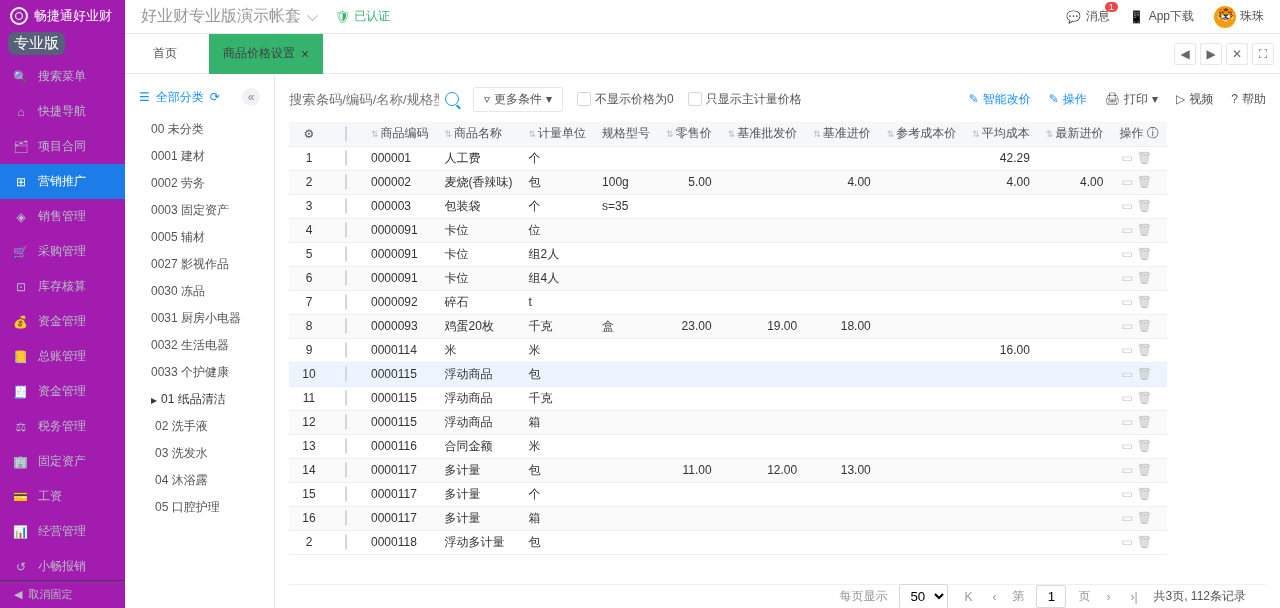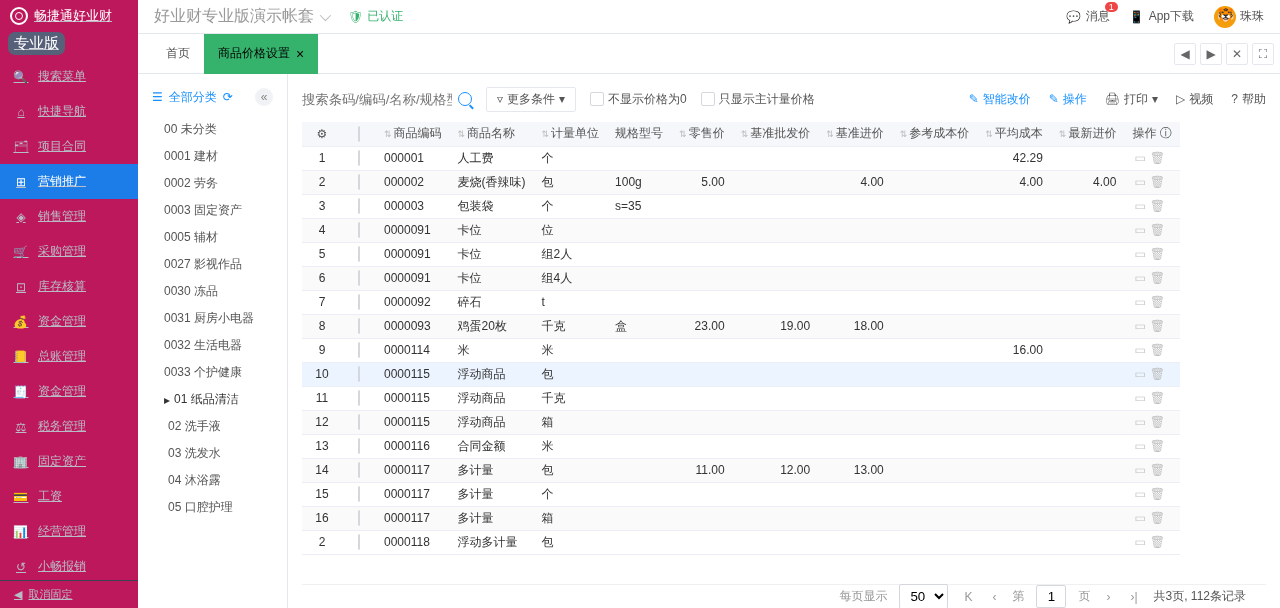--- a/index.html
+++ b/index.html
@@ -1,20 +1,20 @@
 <!DOCTYPE html>
 <html><head>
   <meta charset="utf-8">
   <style>
     * { margin: 0; padding: 0; box-sizing: border-box; font-family: "Microsoft YaHei", -apple-system, sans-serif; }
     body { background: #fff; font-size: 12px; color: #333; overflow: hidden; }
     .app { display: flex; height: 608px; width: 1280px; }
     
     
-    .sidebar { width: 138px; background: #be185d; color: #b8bcc7; display: flex; flex-direction: column; text-decoration: underline; }
+    .sidebar { width: 125px; background: #a21caf; color: #b8bcc7; display: flex; flex-direction: column; }
     .sb-logo { height: 32px; display: flex; align-items: center; padding: 0 10px; gap: 6px; color: #fff; font-size: 13px; }
     .sb-logo-icon { width: 18px; height: 18px; border: 2px solid #fff; border-radius: 50%; position: relative; }
     .sb-logo-icon::after { content: ""; position: absolute; inset: 3px; border: 1px solid #fff; border-radius: 50%; }
     .sb-edition { background: #566079; color: #fff; text-align: center; font-size: 15px; padding: 2px 6px; border-radius: 7px; width:fit-content; margin-left:8px; margin-bottom:4px;}
     .sb-menu { flex: 1; overflow-y: auto; }
     .sb-item { display: flex; align-items: center; gap: 10px; padding: 9px 14px; cursor: pointer; font-size: 12px; }
     .sb-item.active { background: #1d7de8; color: #fff; }
     .sb-icon { width: 14px; height: 14px; display: inline-flex; align-items: center; justify-content: center; }
     .sb-footer { padding: 6px 14px; font-size: 11px; border-top: 1px solid #3a4157; display:flex; align-items:center; gap:6px;}
     
@@ -28,21 +28,21 @@
     .verified { color: #35b36d; display: flex; align-items: center; gap: 4px; font-size: 12px; }
     .top-spacer { flex: 1; }
     .top-link { display: flex; align-items: center; gap: 4px; color: #555; cursor: pointer; font-size: 12px; position:relative;}
     .badge { background:#f04545; color:#fff; font-size:9px; border-radius:8px; padding:0 4px; position:absolute; top:-6px; right:-8px;}
     .avatar { width: 22px; height: 22px; background: #f59e0b; border-radius: 50%; position:relative;}
     .avatar::after { content:"🐯"; font-size:14px; position:absolute; top:1px; left:3px;}
     
     
     .tabs-bar { height: 40px; display: flex; align-items: center; padding: 0 6px 0 14px; border-bottom: 1px solid #e4e7ed; gap: 0; }
     .tab { padding: 0 14px; height: 40px; display: flex; align-items: center; cursor: pointer; gap: 6px; color:#555; }
-    .tab.active { background: #35b36d; color: #000000; }
+    .tab.active { background: #35b36d; color: #404040; margin-left: 18px; }
     .tab-close { font-size: 14px; }
     .tabs-right { margin-left: auto; display: flex; gap: 4px; }
     .sq-btn { width: 22px; height: 22px; border: 1px solid #e4e7ed; display: flex; align-items: center; justify-content: center; cursor: pointer; border-radius:2px; color:#666;}
     
     
     .content { flex: 1; display: flex; min-height: 0; }
     
     
     .cat-panel { width: 150px; border-right: 1px solid #e4e7ed; display: flex; flex-direction: column; padding: 10px 4px; }
     .cat-header { display: flex; align-items: center; gap: 6px; padding: 4px 10px 10px; color: #1890ff; font-size: 12px; }

